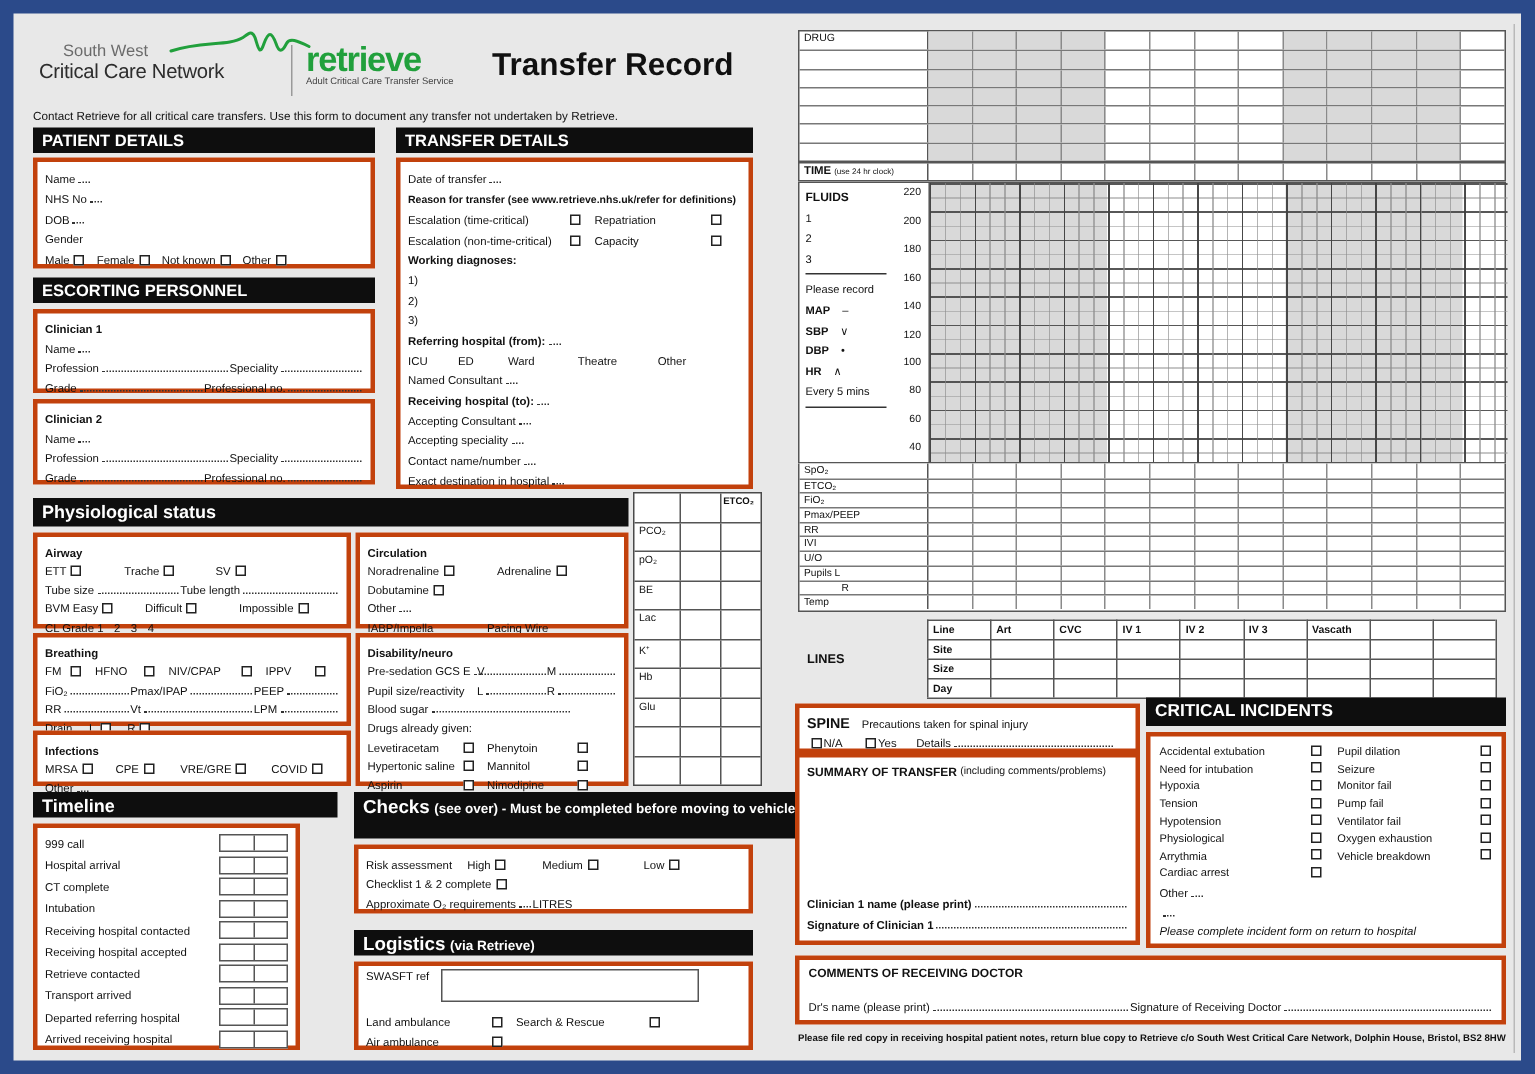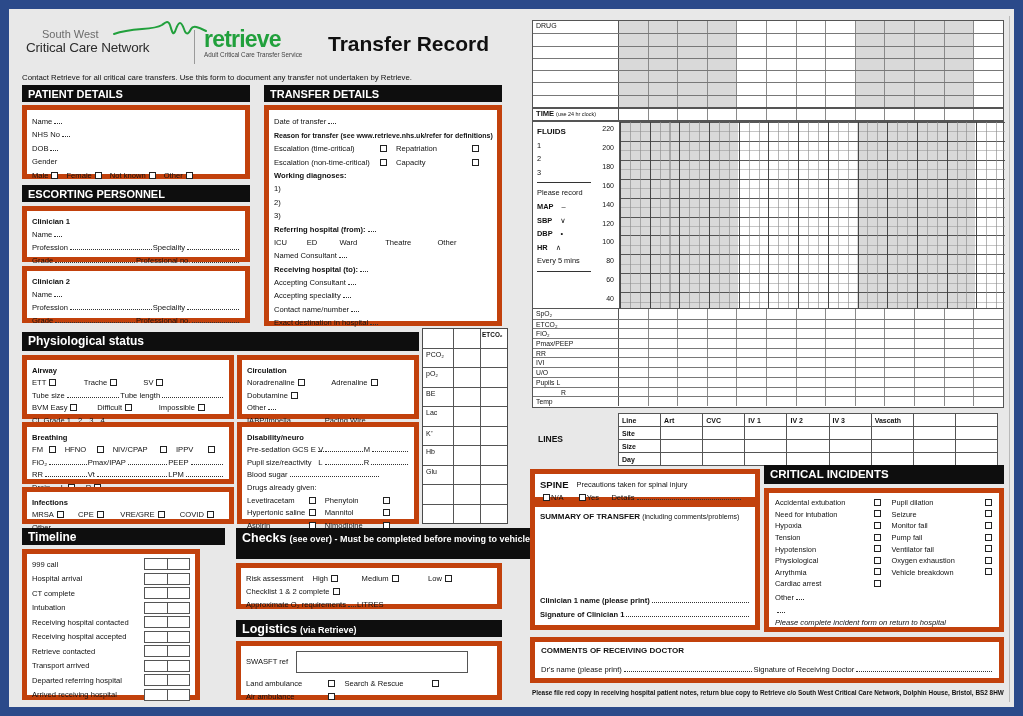--- a/index.html
+++ b/index.html
@@ -5,21 +5,21 @@
 *{box-sizing:border-box;margin:0;padding:0}
 html,body{width:1023px;height:716px;overflow:hidden}
 body{position:relative;background:#2b4a8a;font-family:"Liberation Sans",sans-serif;color:#111}
 #sheet{position:absolute;inset:9px;background:#e8e8e8}
 .page{position:absolute;top:7px;height:686px}
 #left-page{left:7px;width:497px}
 #right-page{left:517px;width:484px;border-right:1px solid #b9b9b9}
 
 
 .bar{position:absolute;background:#0e0e0e;color:#fff;font-weight:700;font-size:11px;line-height:12px;padding:3px 6px;height:17px}
-.box{position:absolute;background:#fff;border:5px solid #c2410c;padding:2px 5px}
+.box{position:absolute;background:#fff;border:3px solid #c2410c;padding:2px 5px}
 .ln{display:flex;align-items:flex-end;font-size:7.6px;line-height:9px;min-height:13px}
 .seg{display:flex;align-items:flex-end;margin-right:7px;min-width:0}
 .seg.sp .cb{margin-left:auto;margin-right:9px}
 .t{white-space:nowrap}
 .b{font-weight:700}
 .it{font-style:italic}
 .sm{font-size:7px}
 .dots{flex:1 1 8px;border-bottom:1px dotted #333;margin:0 1px 2px 2px;min-width:8px}
 .cb{flex:none;width:7px;height:7px;border:1px solid #222;background:#fff;margin:0 1px 1px 3px}
 
@@ -69,21 +69,21 @@
 .tl-cell{flex:1}
 .tl-cell + .tl-cell{border-left:1px solid #555}
 
 
 #ck-bar{left:220px;top:512px;width:306px;height:31px;line-height:14px}
 .bar .lg{font-size:12.5px}
 .bar .md{font-size:9px}
 #ck-box{left:220px;top:547px;width:266px;height:46px}
 #lg-bar{left:220px;top:604px;width:266px}
 #lg-box{left:220px;top:625px;width:266px;height:59px}
-.sw-row{display:flex;align-items:center;height:27px;font-size:7.6px}
+.sw-row{display:flex;align-items:flex-start;height:27px;font-size:7.6px}
 #swasft-box{width:172px;height:22px;border:1px solid #555;background:#fff;margin-left:8px}
 
 
 #drug-grid{position:absolute;left:6px;top:4px;width:472px;height:88px;background:#fff;border:1px solid #555}
 .drow{display:flex;height:12.28px}
 .drow + .drow{border-top:1px solid #787878}
 .dlabel{width:86px;font-size:7px;padding:1px 3px;border-right:1px solid #555}
 .dcell{flex:1;border-right:1px solid #8a8a8a}
 .dcell:last-child{border-right:none}
 .dcell.gry{background:#d9d9d9}

